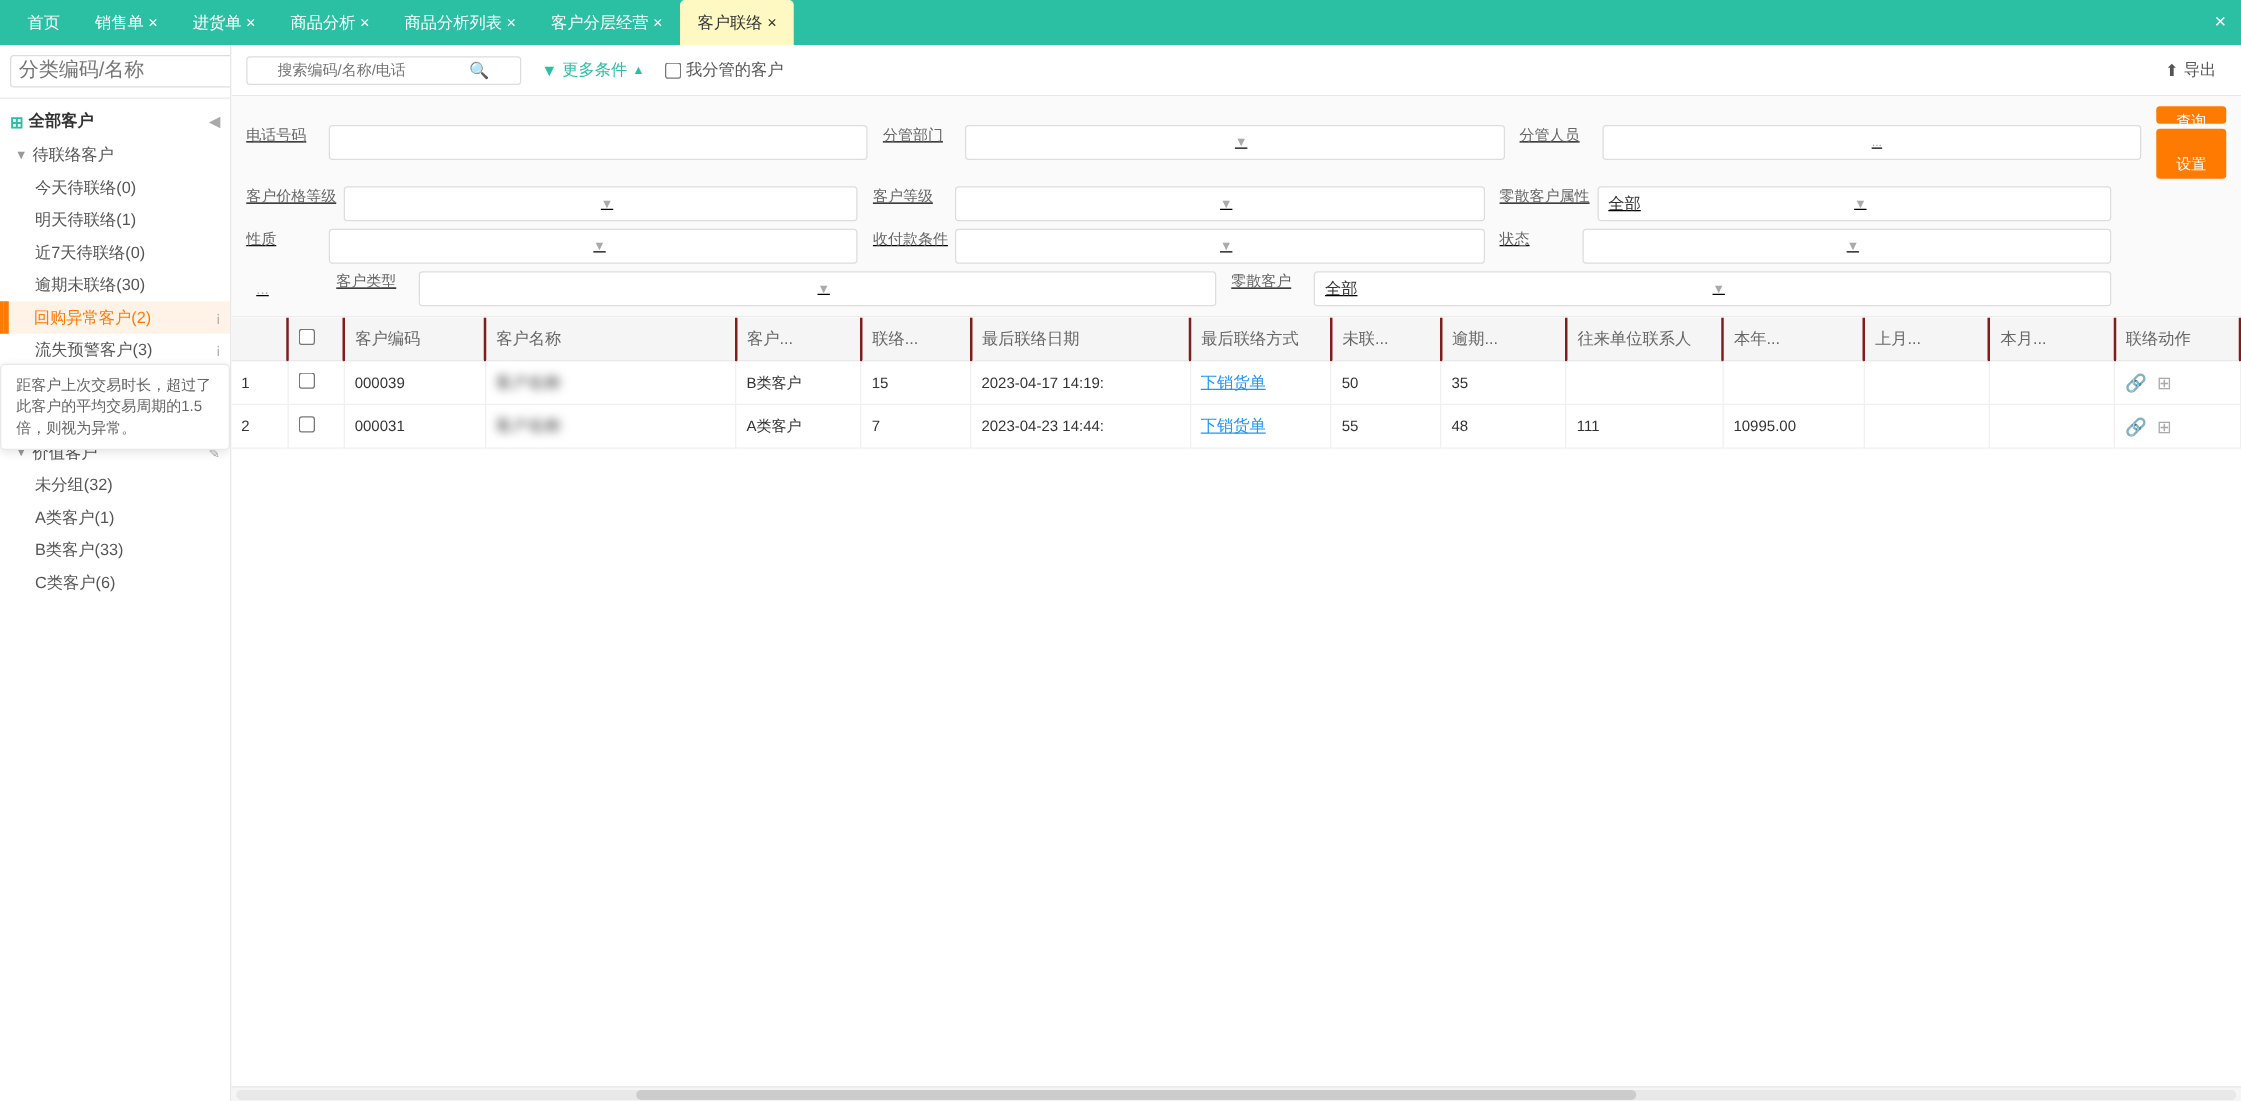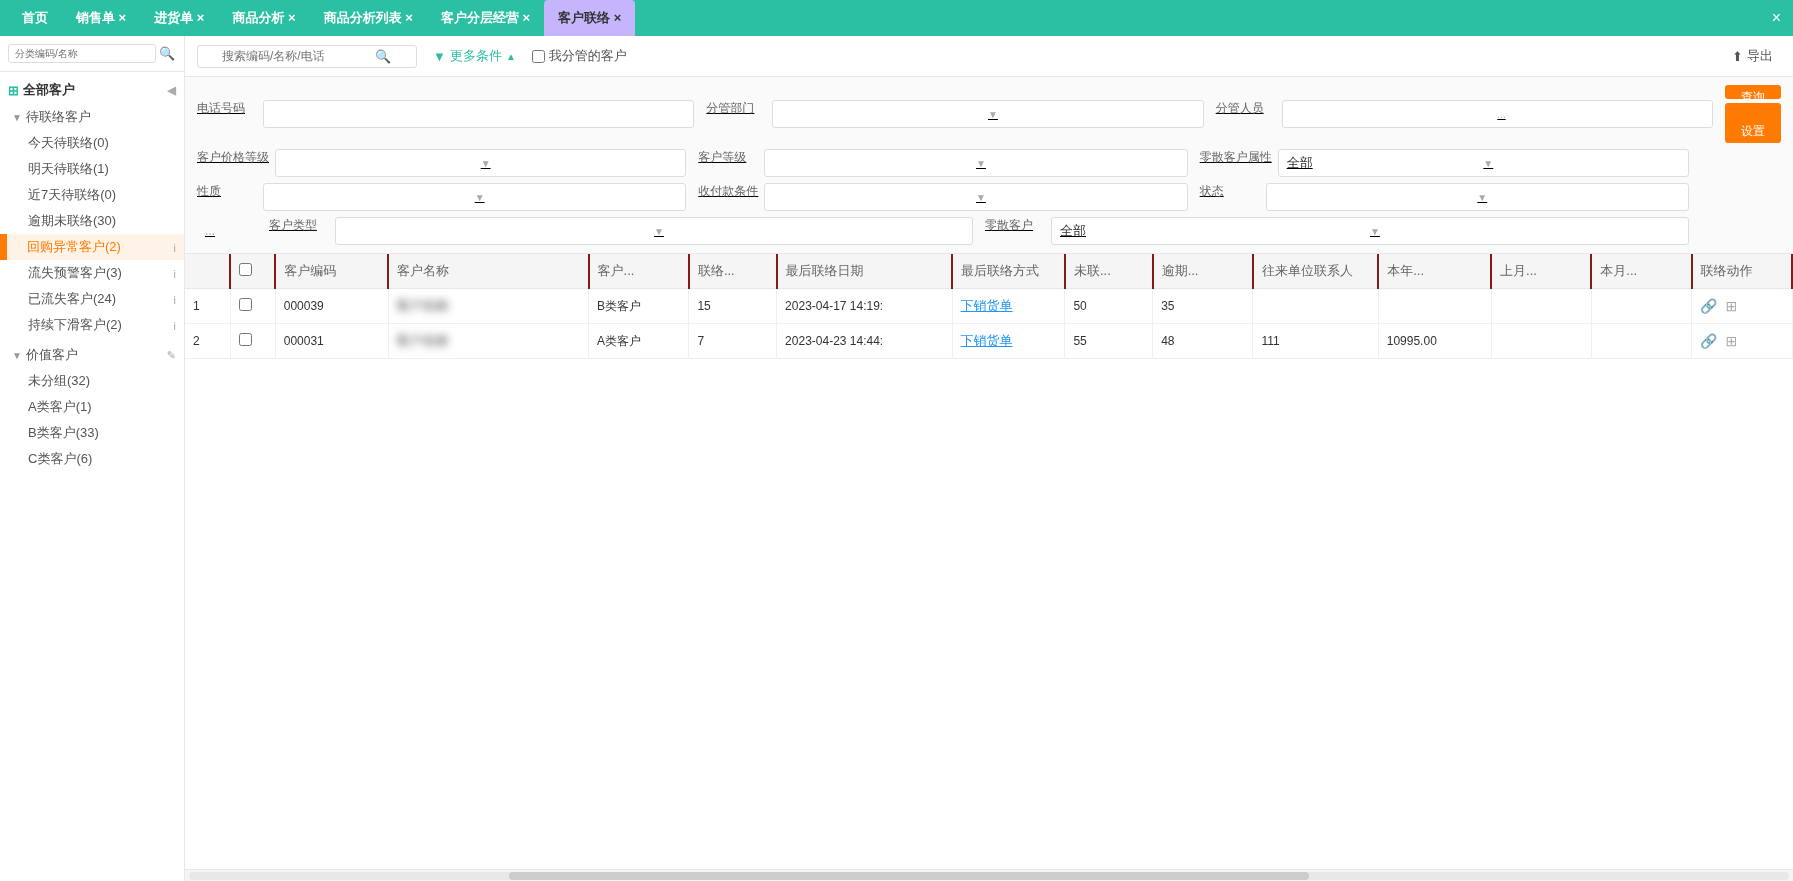--- a/index.html
+++ b/index.html
@@ -17,24 +17,23 @@
     }
     .top-nav .nav-item {
       padding: 0 14px;
       height: 36px;
       display: flex;
       align-items: center;
       cursor: pointer;
       white-space: nowrap;
       color: white;
       font-size: 13px;
-      font-weight: bold;
     }
     .top-nav .nav-item.active {
-      background: #c4b5fd;
+      background: #fef9c3;
       color: #333;
       border-radius: 4px 4px 0 0;
       text-align: center;
     }
     .top-nav .close-btn {
       position: absolute;
       right: 12px;
       top: 50%;
       transform: translateY(-50%);
       color: white;
@@ -63,21 +62,21 @@
       border-bottom: 1px solid #e8e8e8;
       display: flex;
       align-items: center;
       gap: 4px;
     }
     .sidebar-search input {
       border: 1px solid #ddd;
       border-radius: 3px;
       padding: 3px 6px;
       flex: 1;
-      font-size: 10px;
+      font-size: 16px;
       outline: none;
     }
     .sidebar-search .search-icon { color: #aaa; cursor: pointer; }
     .sidebar-tree {
       flex: 1;
       overflow-y: auto;
       padding: 4px 0;
     }
     .tree-section-header {
       display: flex;
@@ -501,20 +500,21 @@
         <span class="item-label">A类客户(1)</span>
       </div>
       <div class="tree-item">
         <span class="item-label">B类客户(33)</span>
       </div>
       <div class="tree-item">
         <span class="item-label">C类客户(6)</span>
       </div>
     </div>
 
+    <div class="tooltip-box">距客户上次交易时长，超过了此客户的平均交易周期的1.5倍，则视为异常。</div>
   </div>
 
   <div class="content-area">
 
     <div class="toolbar">
       <div class="search-box">
         <input type="text" style="width: 100%;" placeholder="搜索编码/名称/电话">
         <span class="s-icon">🔍</span>
       </div>
       <div class="filter-btn">

